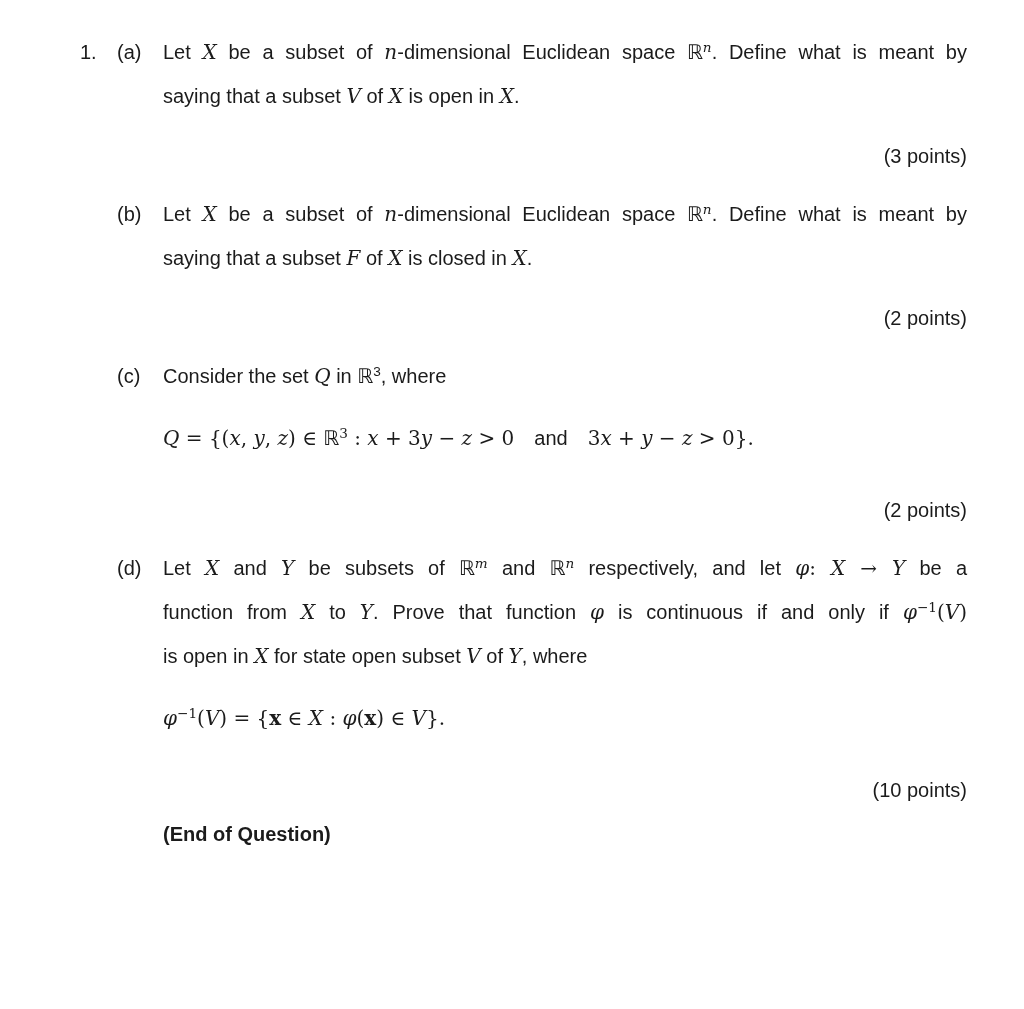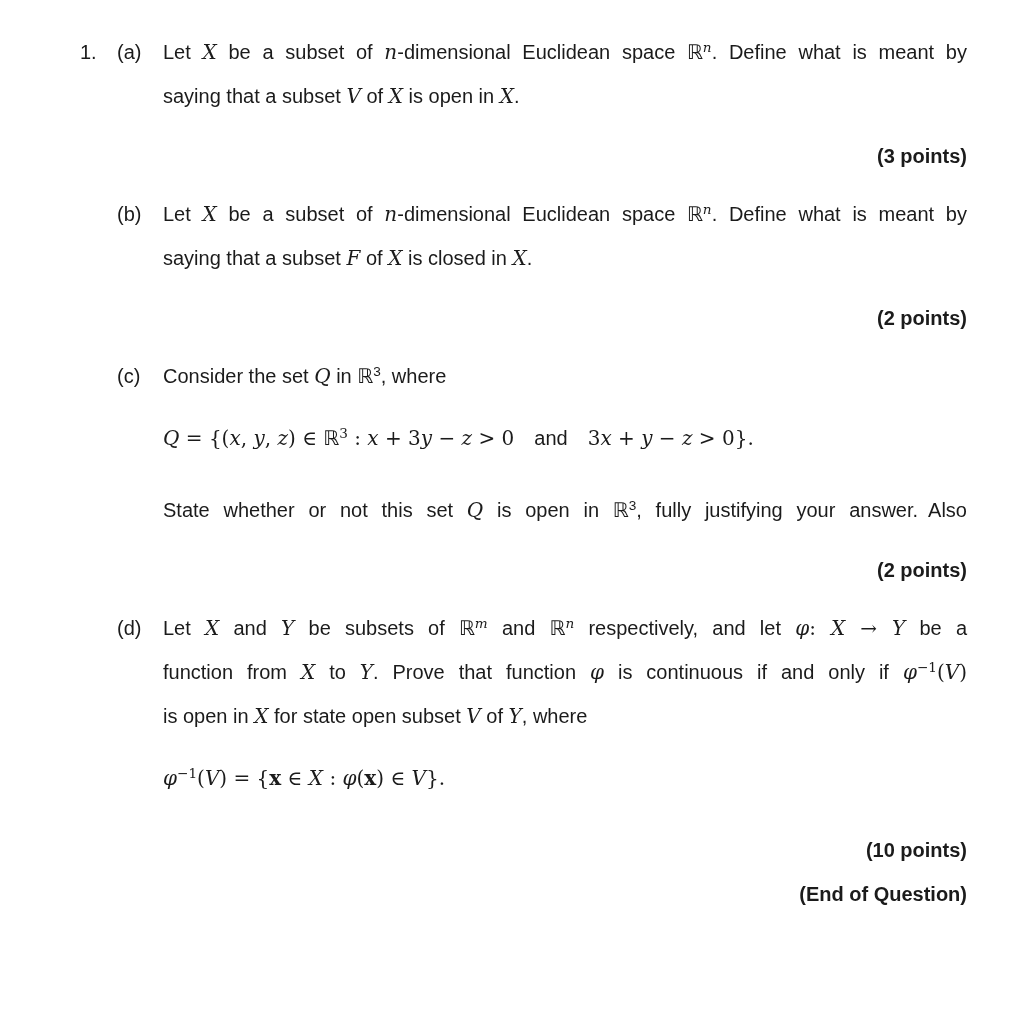--- a/index.html
+++ b/index.html
@@ -21,22 +21,22 @@
     top: 30px;
     line-height: 44px;
   }
   .part + .part { margin-top: 14px; }
   .prow { display: flex; }
   .plabel { flex: 0 0 46px; }
   .pbody { flex: 1; min-width: 0; }
   .line { }
   .line.j { text-align: justify; text-align-last: justify; }
   .eq { text-align: left; margin: 18px 0 28px; }
-  .points { text-align: right; font-weight: 700; margin-top: 16px; }
-  .endline { text-align: right; font-weight: 700; }
+  .points { text-align: right; font-weight: 400; margin-top: 16px; }
+  .endline { text-align: left; font-weight: 700; }
   
   .r  { }
   .i  { }
   .m  { font-family: "DejaVu Serif", serif; font-style: italic; }
   .mr { font-family: "DejaVu Serif", serif; }
   .mbf{ font-family: "DejaVu Serif", serif; font-weight: 700; }
   .bb { font-family: "DejaVu Sans", sans-serif; }
   .sup{ font-size: 0.68em; vertical-align: 0.5em; line-height: 0; }
 </style>
 </head>
@@ -66,21 +66,20 @@
       </div>
     </div>
   </section>
 
   <section class="part">
     <div class="prow">
       <span class="plabel">(c)</span>
       <div class="pbody">
         <div class="line"><span class="r">Consider the set </span><span class="m">Q</span><span class="r"> in </span><span class="bb">ℝ</span><span class="sup">3</span><span class="r">, where</span></div>
         <div class="eq"><span class="m">Q</span><span class="mr"> = {(</span><span class="m">x</span><span class="mr">, </span><span class="m">y</span><span class="mr">, </span><span class="m">z</span><span class="mr">) ∈ </span><span class="bb">ℝ</span><span class="mr sup">3</span><span class="mr"> : </span><span class="m">x</span><span class="mr"> + 3</span><span class="m">y</span><span class="mr"> − </span><span class="m">z</span><span class="mr"> &gt; 0</span><span class="r"> and </span><span class="mr">3</span><span class="m">x</span><span class="mr"> + </span><span class="m">y</span><span class="mr"> − </span><span class="m">z</span><span class="mr"> &gt; 0}.</span></div>
-        <div class="line j"><span class="r">State whether or not this set </span><span class="m">Q</span><span class="r"> is open in </span><span class="bb">ℝ</span><span class="sup">3</span><span class="r">, fully justifying your answer. Also</span></div>
         <div class="points">(2 points)</div>
       </div>
     </div>
   </section>
 
   <section class="part">
     <div class="prow">
       <span class="plabel">(d)</span>
       <div class="pbody">
         <div class="line j"><span class="r">Let </span><span class="m">X</span><span class="r"> and </span><span class="m">Y</span><span class="r"> be subsets of </span><span class="bb">ℝ</span><span class="m sup">m</span><span class="r"> and </span><span class="bb">ℝ</span><span class="m sup">n</span><span class="r"> respectively, and let </span><span class="m">φ</span><span class="mr">: </span><span class="m">X</span><span class="mr"> → </span><span class="m">Y</span><span class="r"> be a</span></div>

